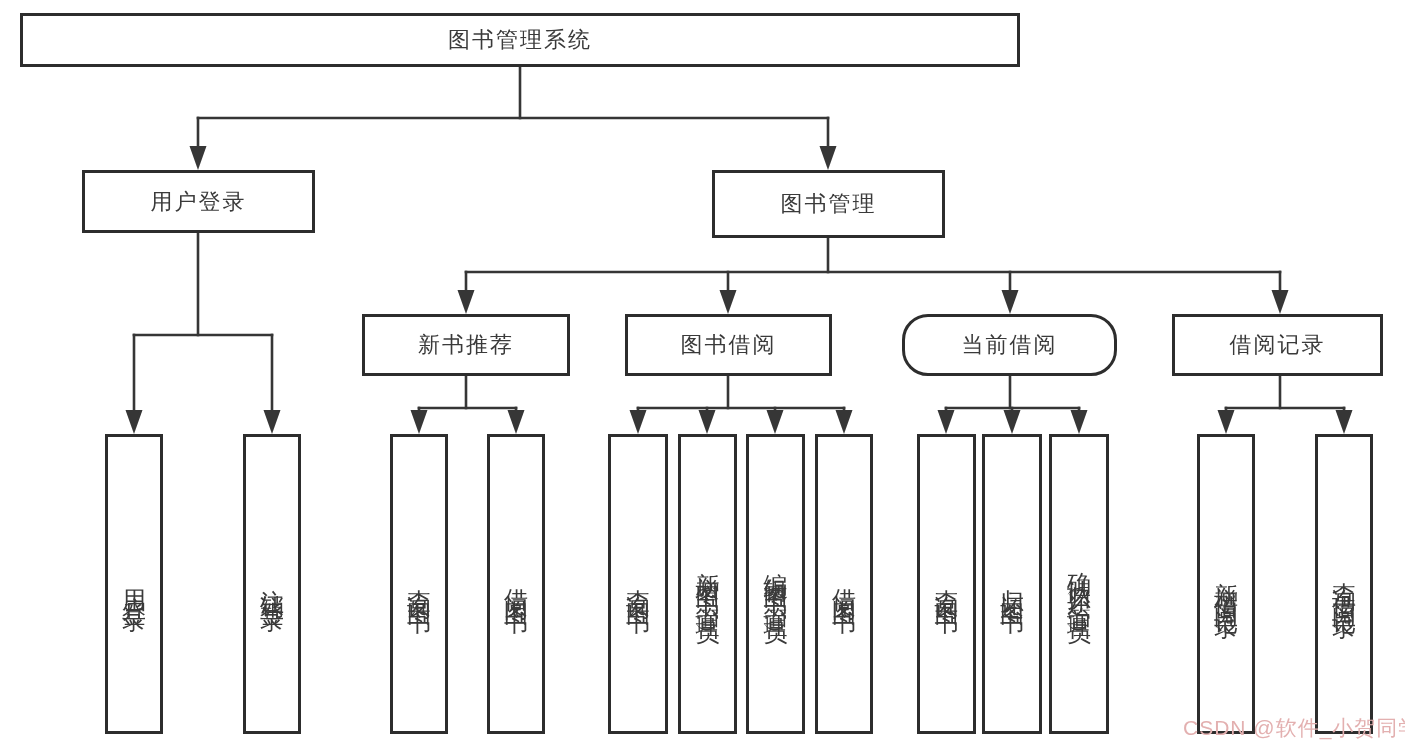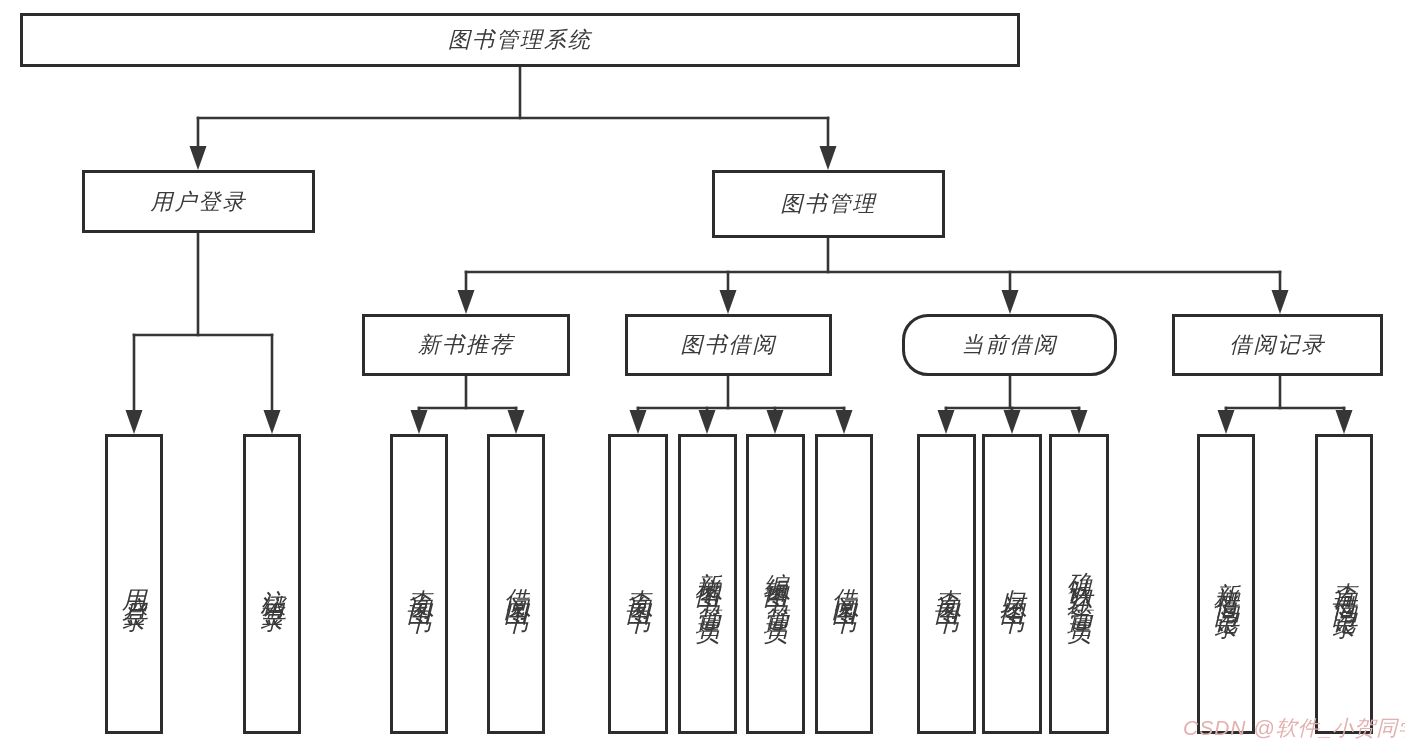--- a/index.html
+++ b/index.html
@@ -2,21 +2,20 @@
 <html><head>
 <meta charset="utf-8">
 <style>
   html,body{margin:0;padding:0;background:#ffffff;}
   .canvas{
     position:relative;
     width:1405px;height:747px;
     background:#ffffff;
     font-family:"Liberation Sans","DejaVu Sans",sans-serif;
     overflow:hidden;
-    font-style:italic;
   }
   #edges{position:absolute;left:0;top:0;width:1405px;height:747px;}
   .node{
     position:absolute;
     box-sizing:border-box;
     border:3px solid #2d2d2d;
     background:#ffffff;
     display:flex;
     align-items:center;
     justify-content:center;

